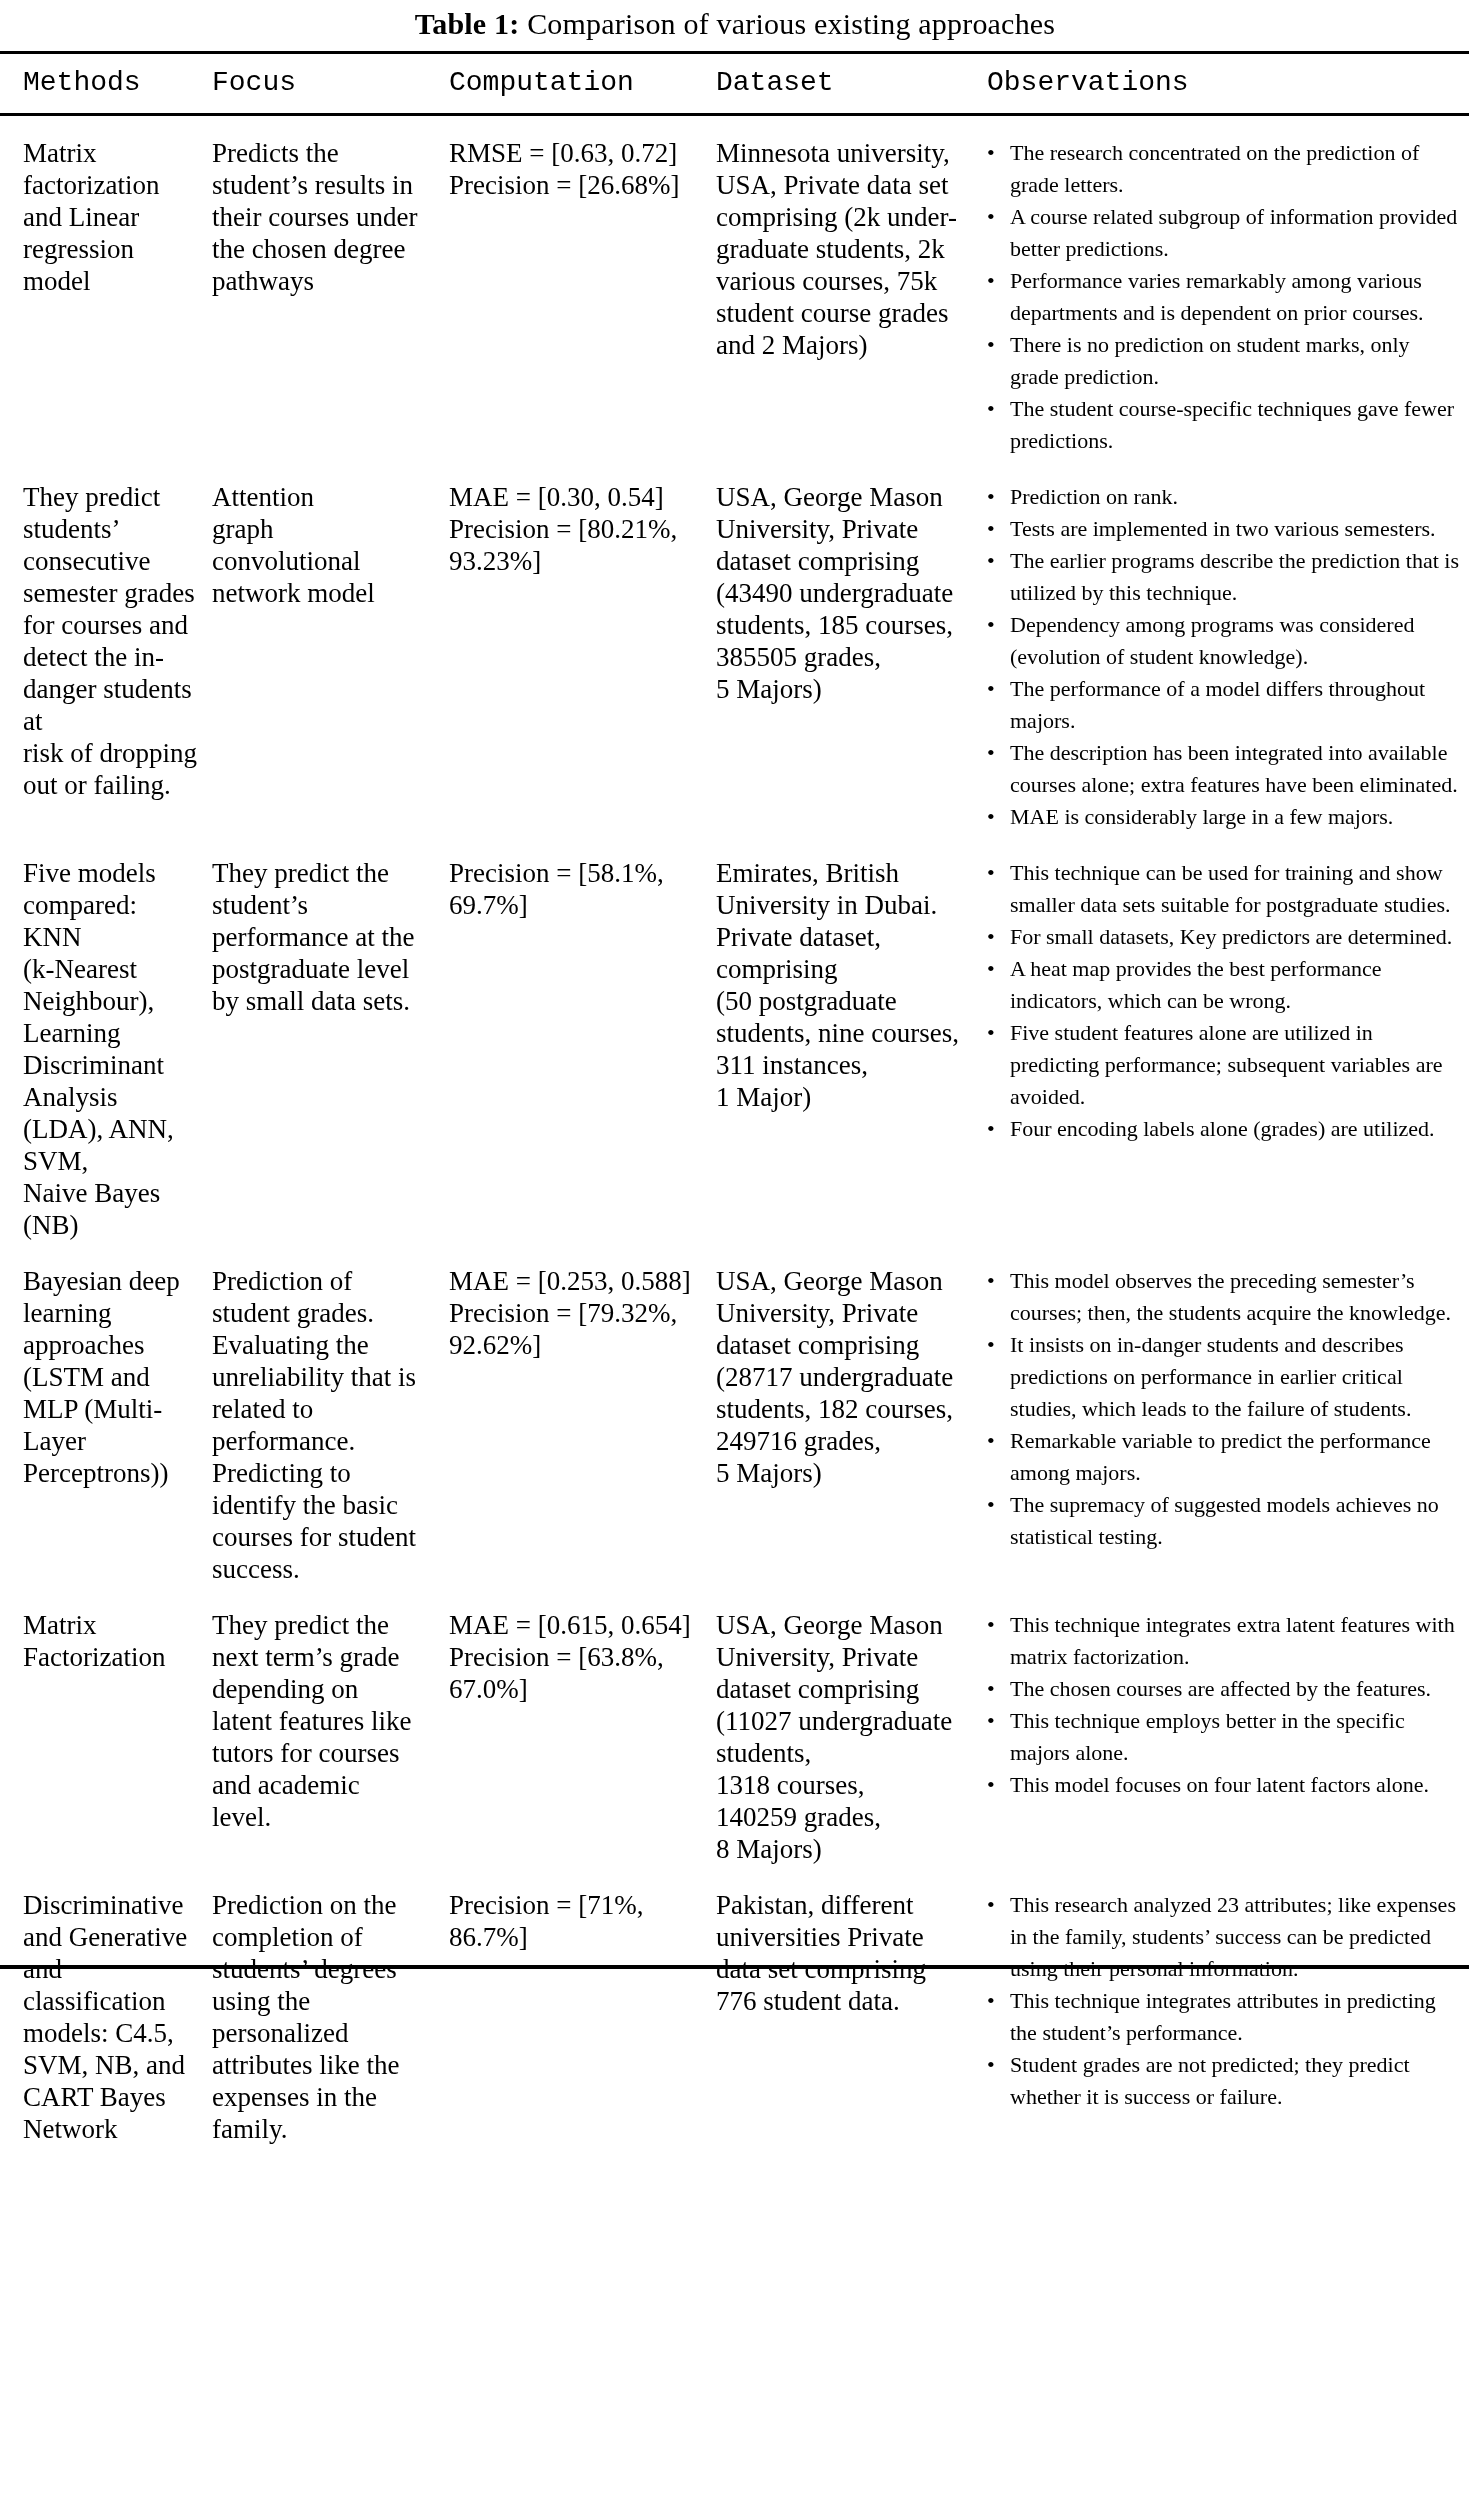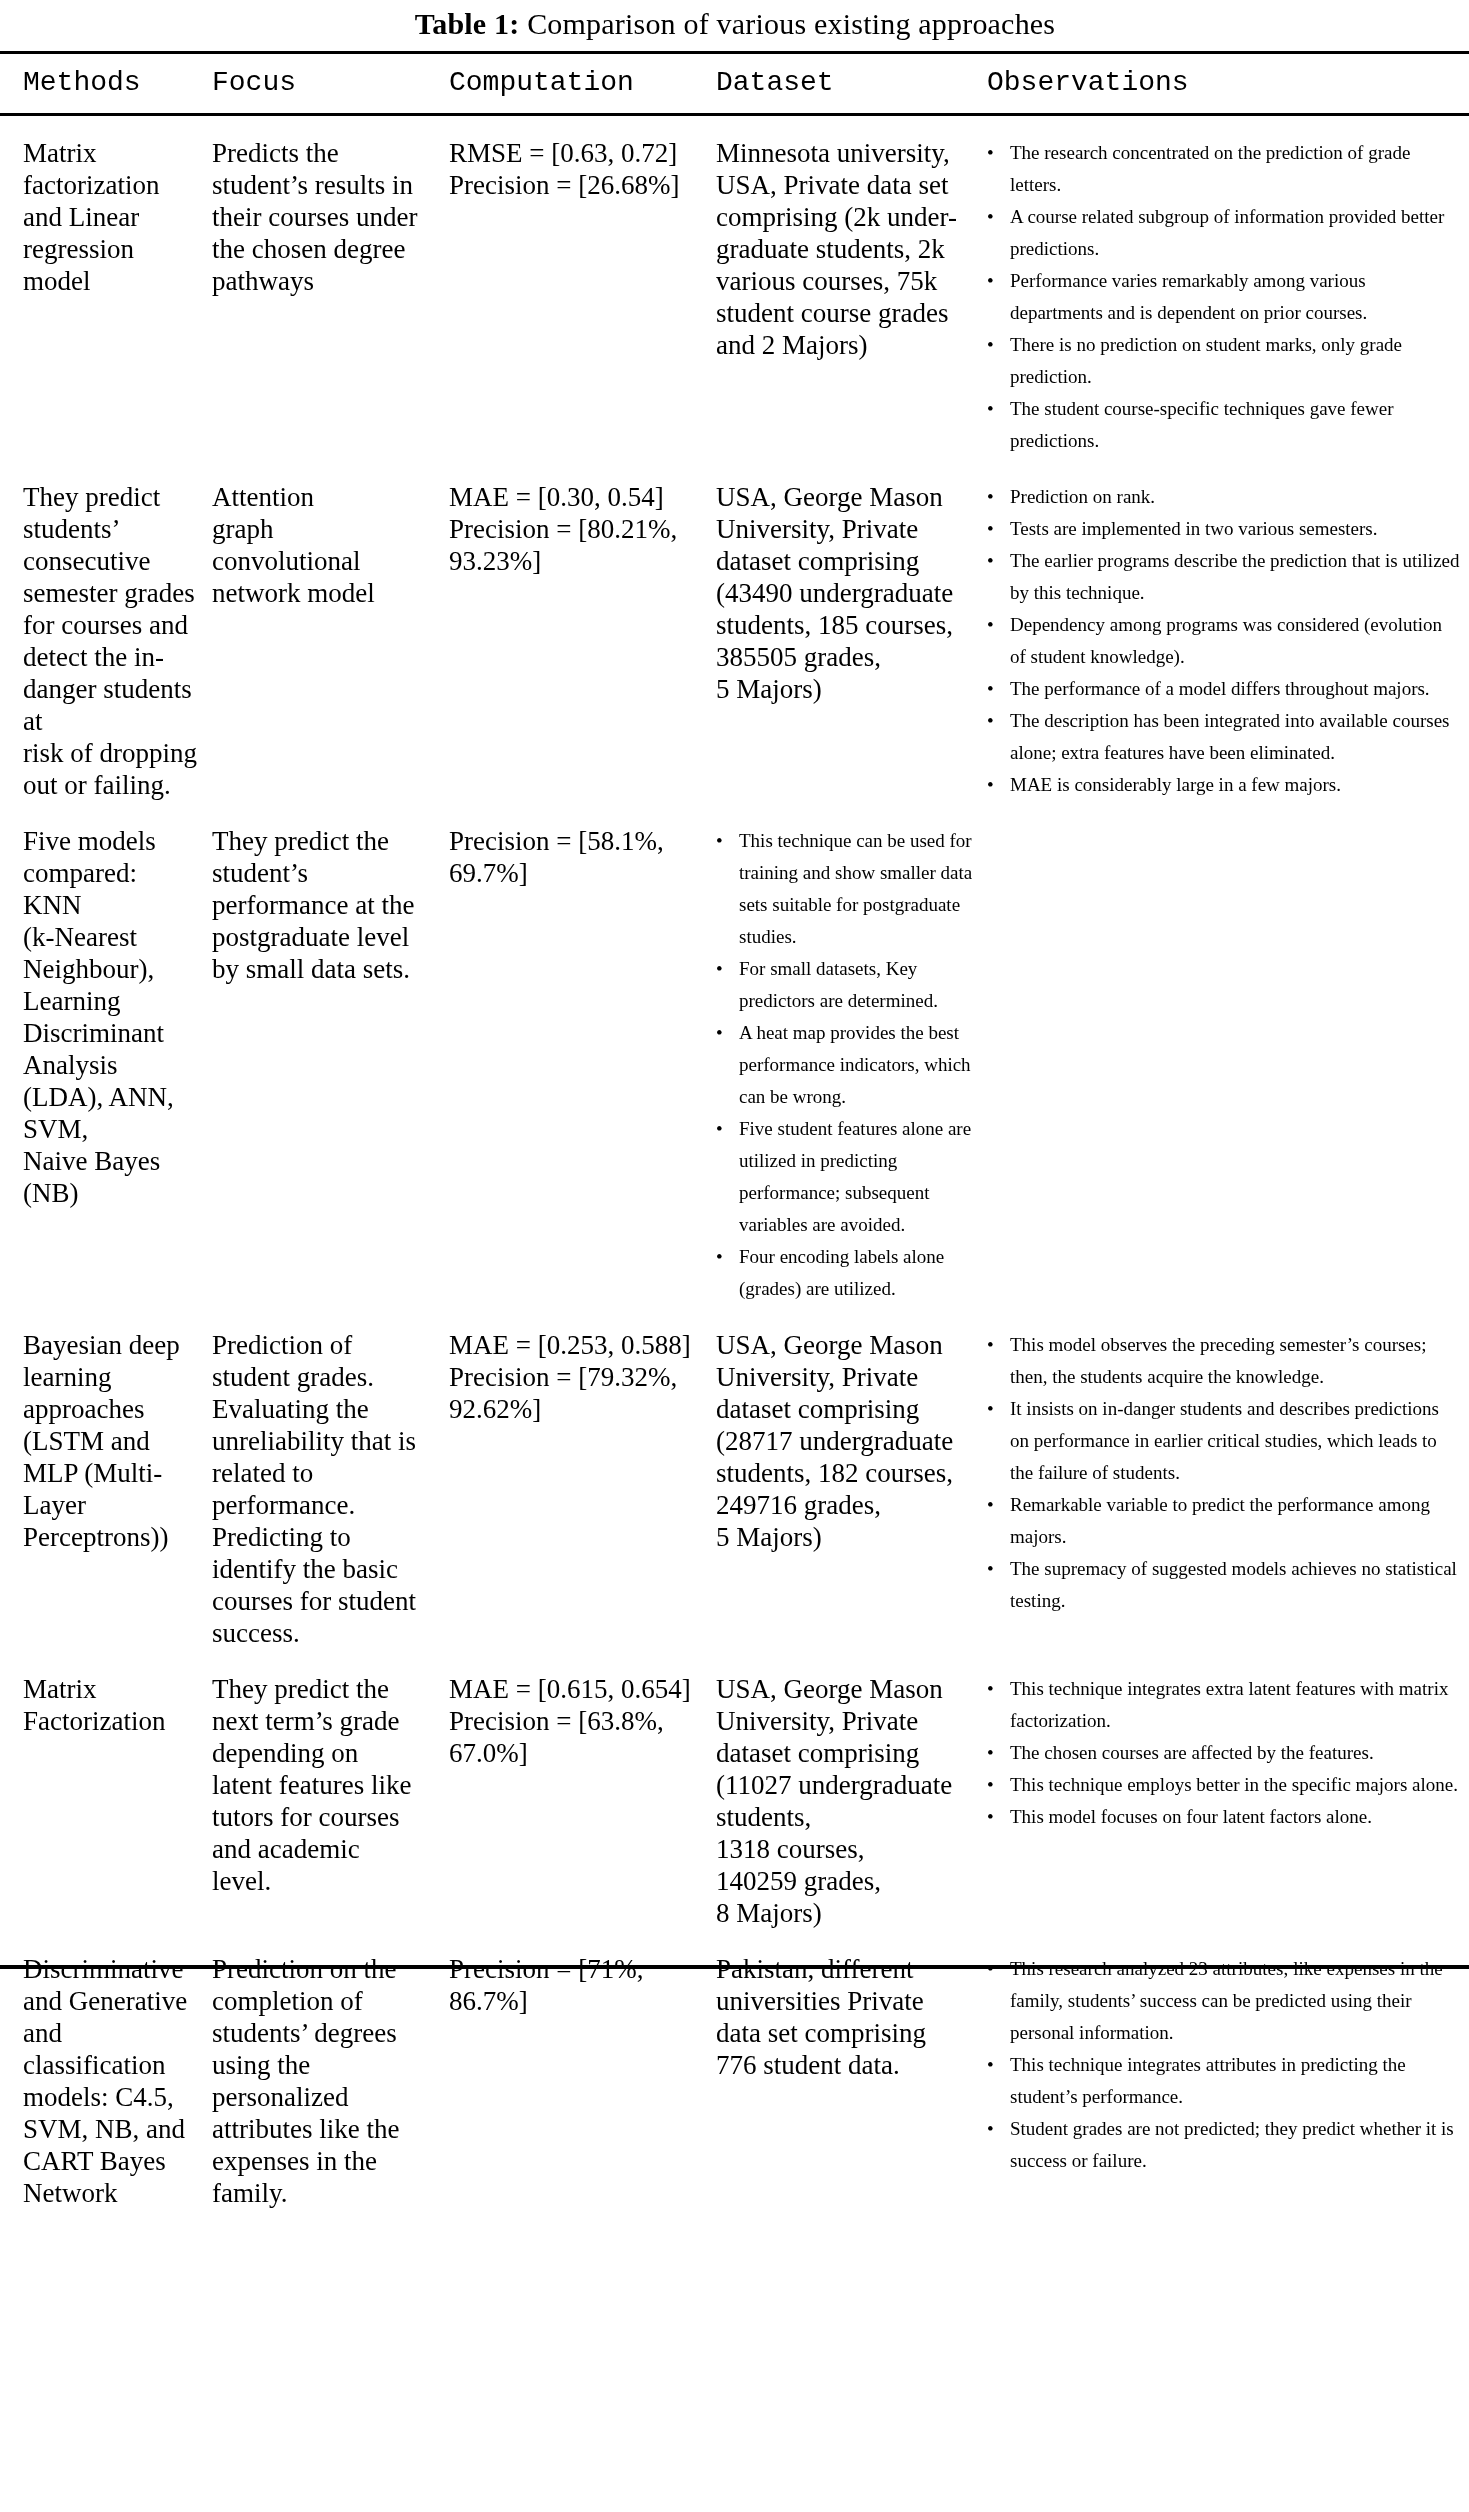--- a/index.html
+++ b/index.html
@@ -27,21 +27,21 @@
   .thead { padding-top: 13.5px; padding-bottom: 15px; }
   .hcell { font-size: 28px; line-height: 30px; font-family: Liberation Mono, monospace; }
   .cell {
     font-size: 27px; line-height: 32px;
     white-space: pre-line; padding-right: 10.5px;
   }
   .body-row { padding-top: 24px; font-family: Liberation Serif, serif; }
   .body-row:first-child { padding-top: 21px; }
   ul.obs { margin: 0; padding: 0; list-style: none; }
   ul.obs li {
-    font-size: 19px; line-height: 32px;
+    font-size: 22px; line-height: 32px;
     padding-left: 23px; padding-right: 4.5px; text-indent: -23px;
   }
   ul.obs li::before {
     content: "\2022"; display: inline-block; width: 23px; text-indent: 0;
   }
 </style>
 </head>
 <body>
 
 <div class="sheet">
@@ -144,20 +144,28 @@
 SVM,
 Naive Bayes
 (NB)</div>
         <div class="cell c-focus">They predict the
 student’s
 performance at the
 postgraduate level
 by small data sets.</div>
         <div class="cell c-computation">Precision = [58.1%,
 69.7%]</div>
+        <div class="cell c-dataset">Emirates, British
+University in Dubai.
+Private dataset,
+comprising
+(50 postgraduate
+students, nine courses,
+311 instances,
+1 Major)</div>
         <div>
           <ul class="obs">
             <li>This technique can be used for training and show smaller data sets suitable for postgraduate studies.</li>
             <li>For small datasets, Key predictors are determined.</li>
             <li>A heat map provides the best performance indicators, which can be wrong.</li>
             <li>Five student features alone are utilized in predicting performance; subsequent variables are avoided.</li>
             <li>Four encoding labels alone (grades) are utilized.</li>
           </ul>
         </div>
       </div>

